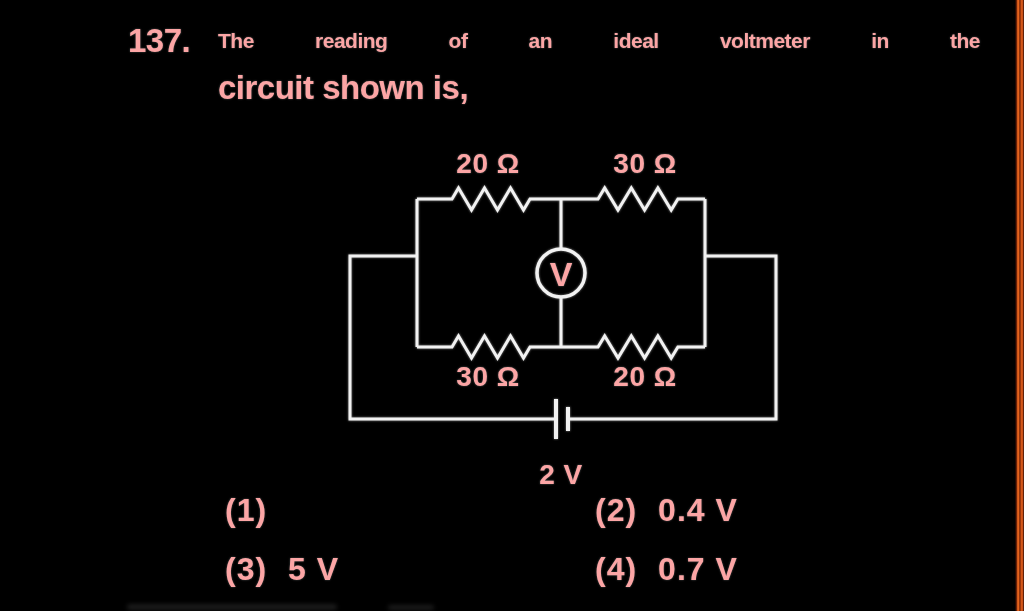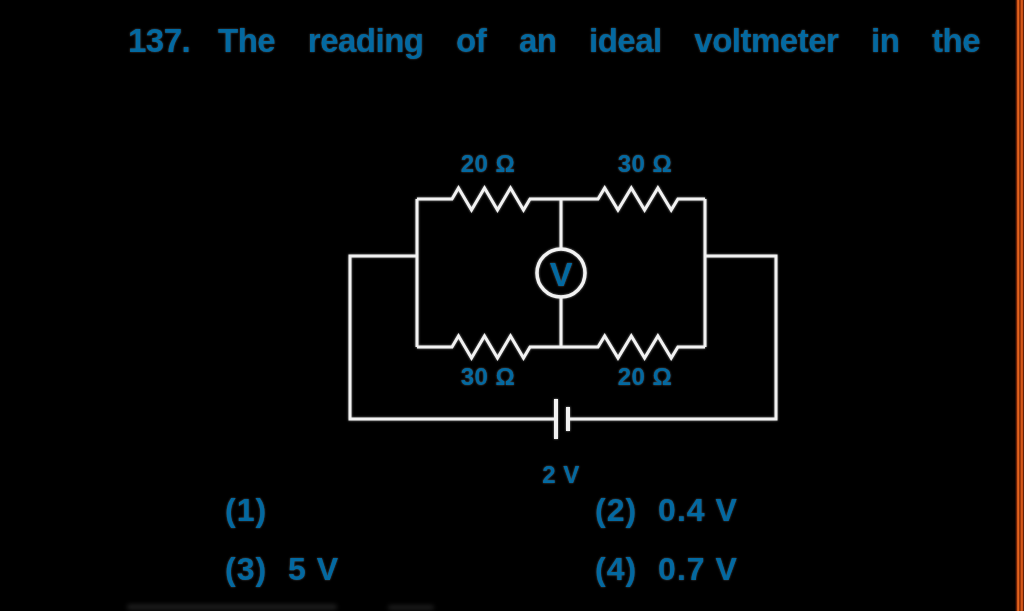--- a/index.html
+++ b/index.html
@@ -1,54 +1,54 @@
 <!DOCTYPE html>
 <html><head>
 <meta charset="utf-8">
 <style>
   html,body{margin:0;padding:0;background:#000;}
   .page{
     position:relative;width:1024px;height:611px;overflow:hidden;
     background:#000;
     font-family:"Liberation Sans",sans-serif;
     font-weight:bold;
-    color:#0369a1;
+    color:#fca5a5;
   }
   
   .accent-strip{
     position:absolute;top:0;right:0;width:9px;height:611px;
     background:linear-gradient(to right,
       #0a0100 0%, #4c1202 14%, #e4631d 30%, #e4631d 44%,
       #5a1402 54%, #d85a1a 68%, #c8511a 84%, #2a0800 100%);
   }
   .q-number{
     position:absolute;left:128px;top:17px;
     font-size:33px;line-height:47px;letter-spacing:-0.5px;
     text-shadow:0 0 2px rgba(255,255,255,.35);
   }
   .q-line1{
     position:absolute;left:218px;top:17px;width:762px;
-    font-size:33px;line-height:47px;letter-spacing:-0.5px;
+    font-size:21px;line-height:47px;letter-spacing:-0.5px;
     text-align:justify;text-align-last:justify;
     text-shadow:0 0 2px rgba(255,255,255,.35);
     white-space:nowrap;
   }
   .q-line1.justified{white-space:normal;}
   .q-line2{
     position:absolute;left:218px;top:64px;
     font-size:33px;line-height:47px;letter-spacing:-0.5px;
     text-shadow:0 0 2px rgba(255,255,255,.35);
   }
   .circuit-svg{
     position:absolute;left:0;top:0;width:1024px;height:611px;
     filter:drop-shadow(0 0 1px rgba(255,255,255,.55));
   }
   .clabel{
     position:absolute;transform:translate(-50%,-50%);
-    font-size:24px;letter-spacing:0.5px;white-space:nowrap;
+    font-size:28px;letter-spacing:0.5px;white-space:nowrap;
     text-shadow:0 0 2px rgba(255,255,255,.4);
   }
   .vlabel{
     position:absolute;transform:translate(-50%,-50%);
     font-size:34px;letter-spacing:0;
     text-shadow:0 0 2px rgba(255,255,255,.4);
   }
   .option{
     position:absolute;display:flex;gap:21px;align-items:baseline;
     font-size:32px;letter-spacing:1px;white-space:nowrap;
@@ -61,20 +61,21 @@
 </style>
 </head>
 <body>
 
 <div class="page">
 
   <div class="accent-strip"></div>
 
   <div class="q-number">137.</div>
   <div class="q-line1 justified">The reading of an ideal voltmeter in the</div>
+  <div class="q-line2">circuit shown is,</div>
 
   <svg class="circuit-svg" viewBox="0 0 1024 611" fill="none" stroke="#f2f2f2" stroke-width="3" stroke-linecap="butt" stroke-linejoin="miter">
     <g>
       <path d="M417,199 H452 l6.5,-11 l13,22 l13,-22 l13,22 l13,-22 l13,22 l6.5,-11
            H598 l6.7,-11 l13.3,22 l13.3,-22 l13.3,22 l13.3,-22 l13.3,22 l6.7,-11 H705"></path>
     </g>
     <g>
       <path d="M417,347 H452 l6.5,-11 l13,22 l13,-22 l13,22 l13,-22 l13,22 l6.5,-11
            H598 l6.7,-11 l13.3,22 l13.3,-22 l13.3,22 l13.3,-22 l13.3,22 l6.7,-11 H705"></path>
     </g>

